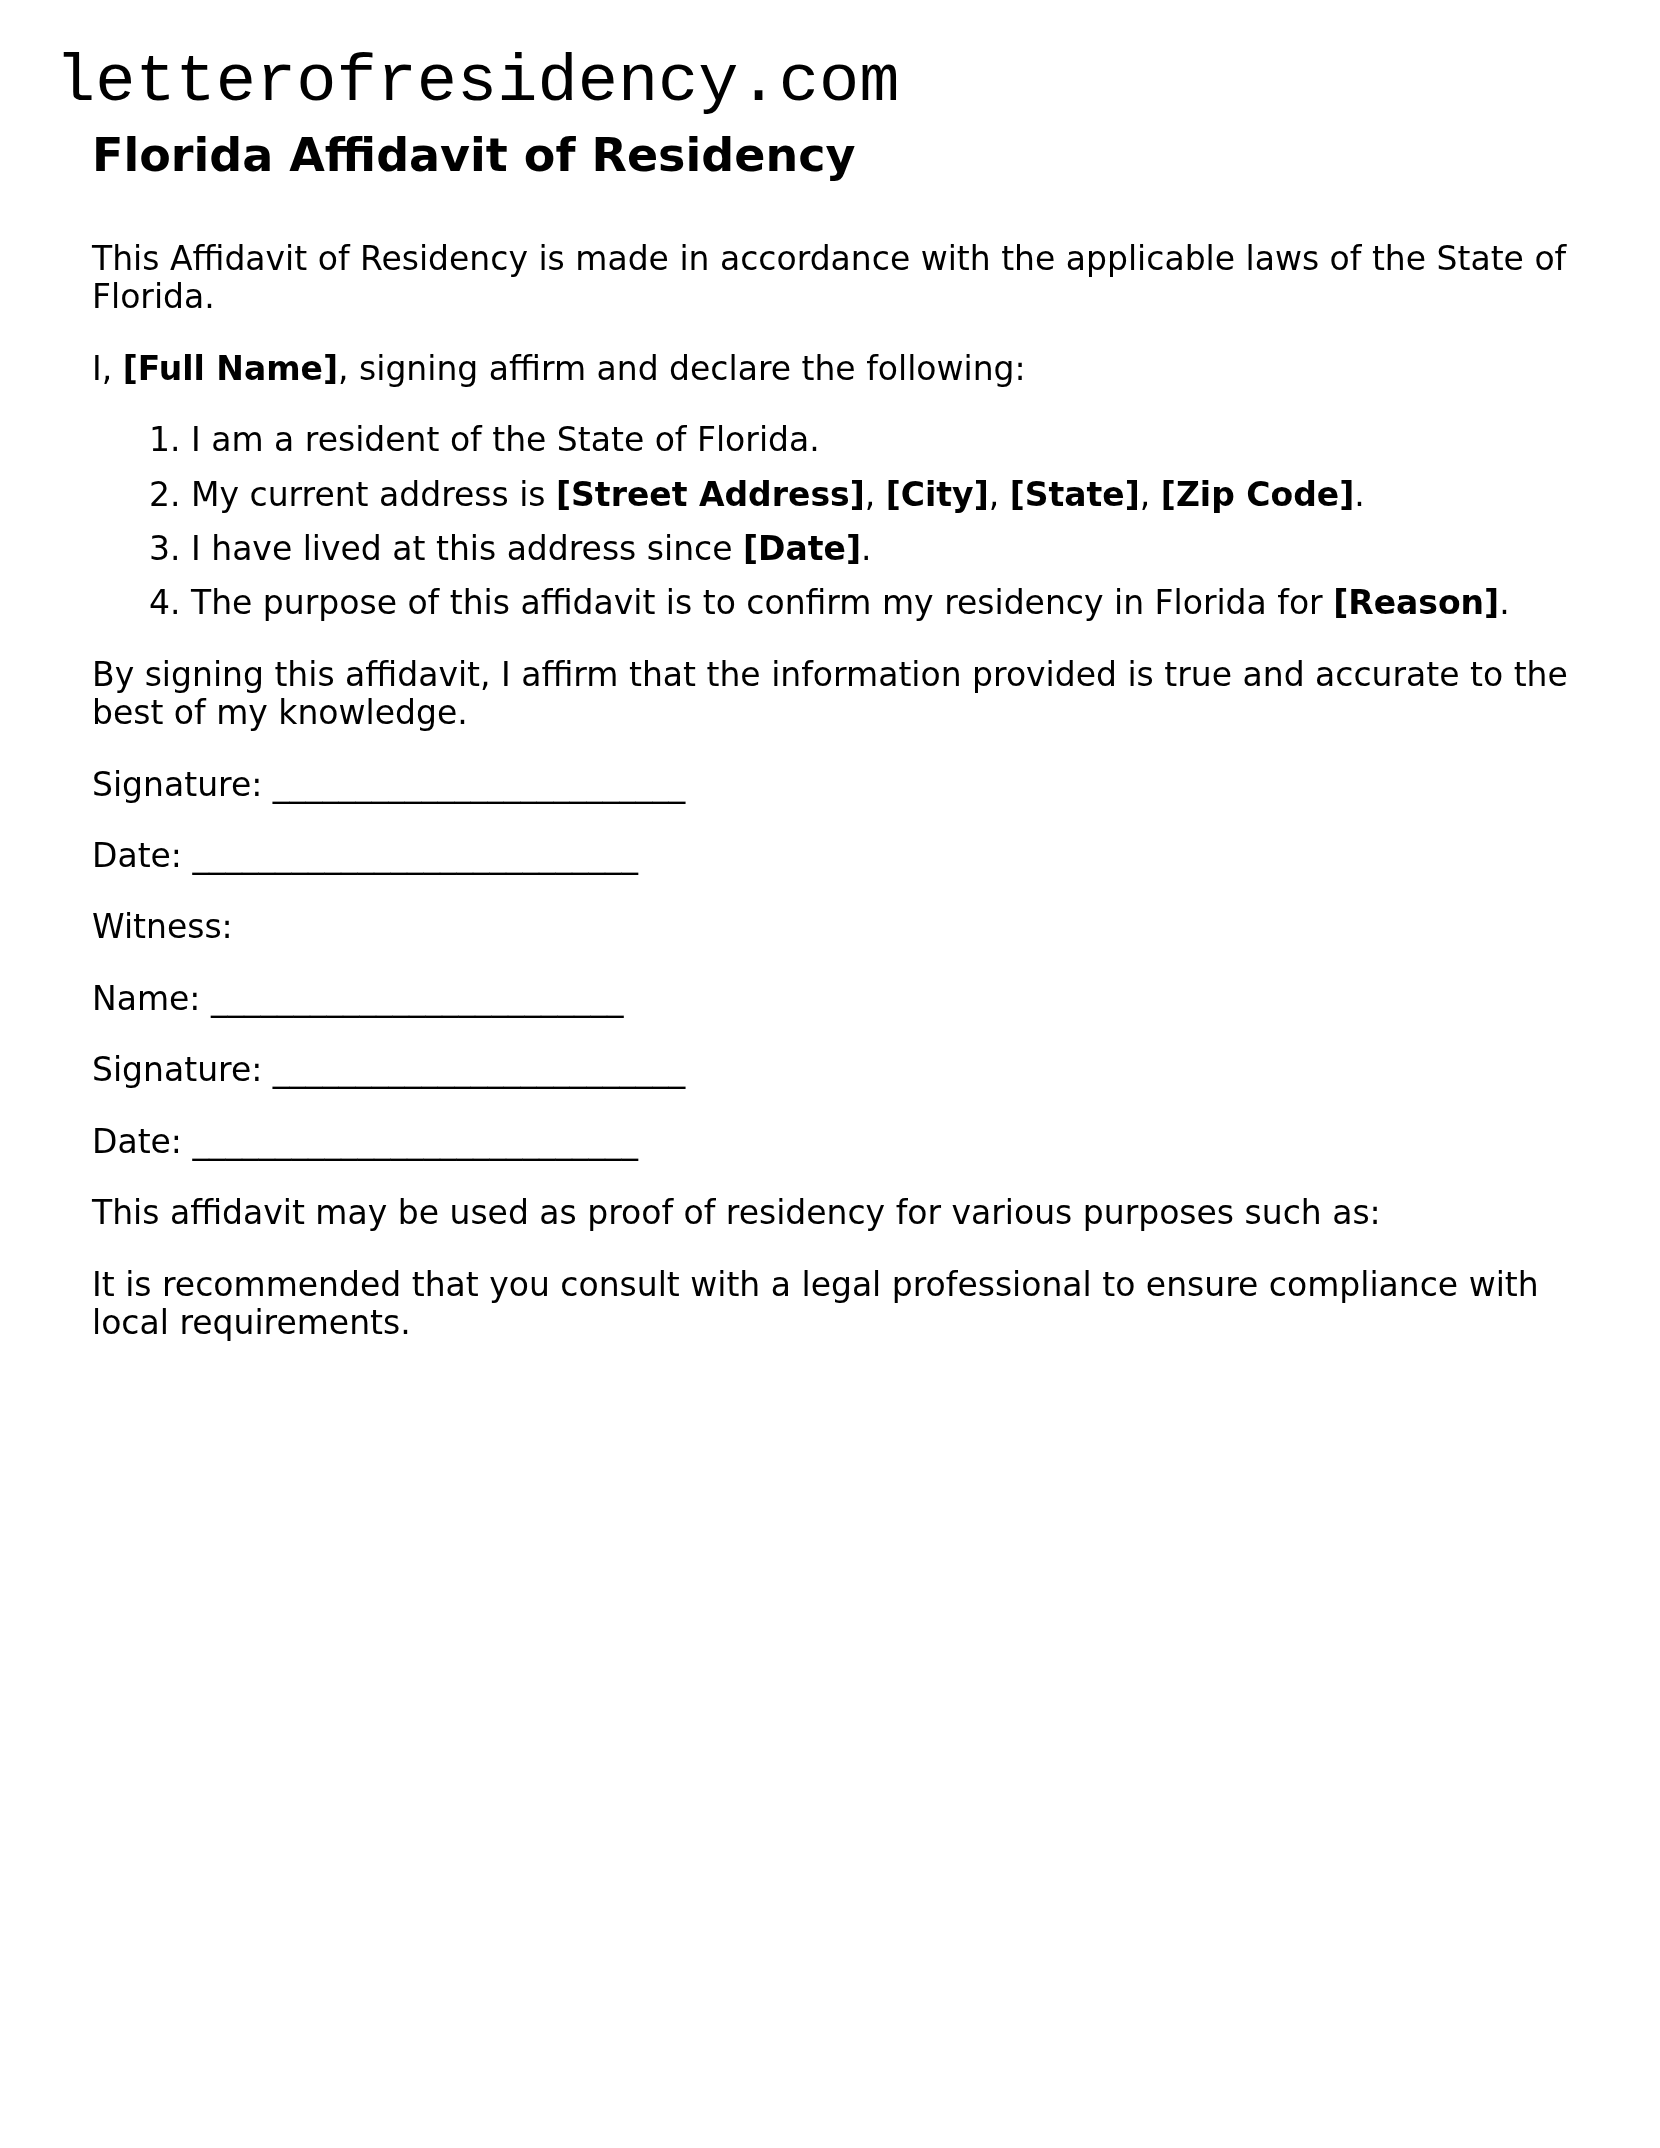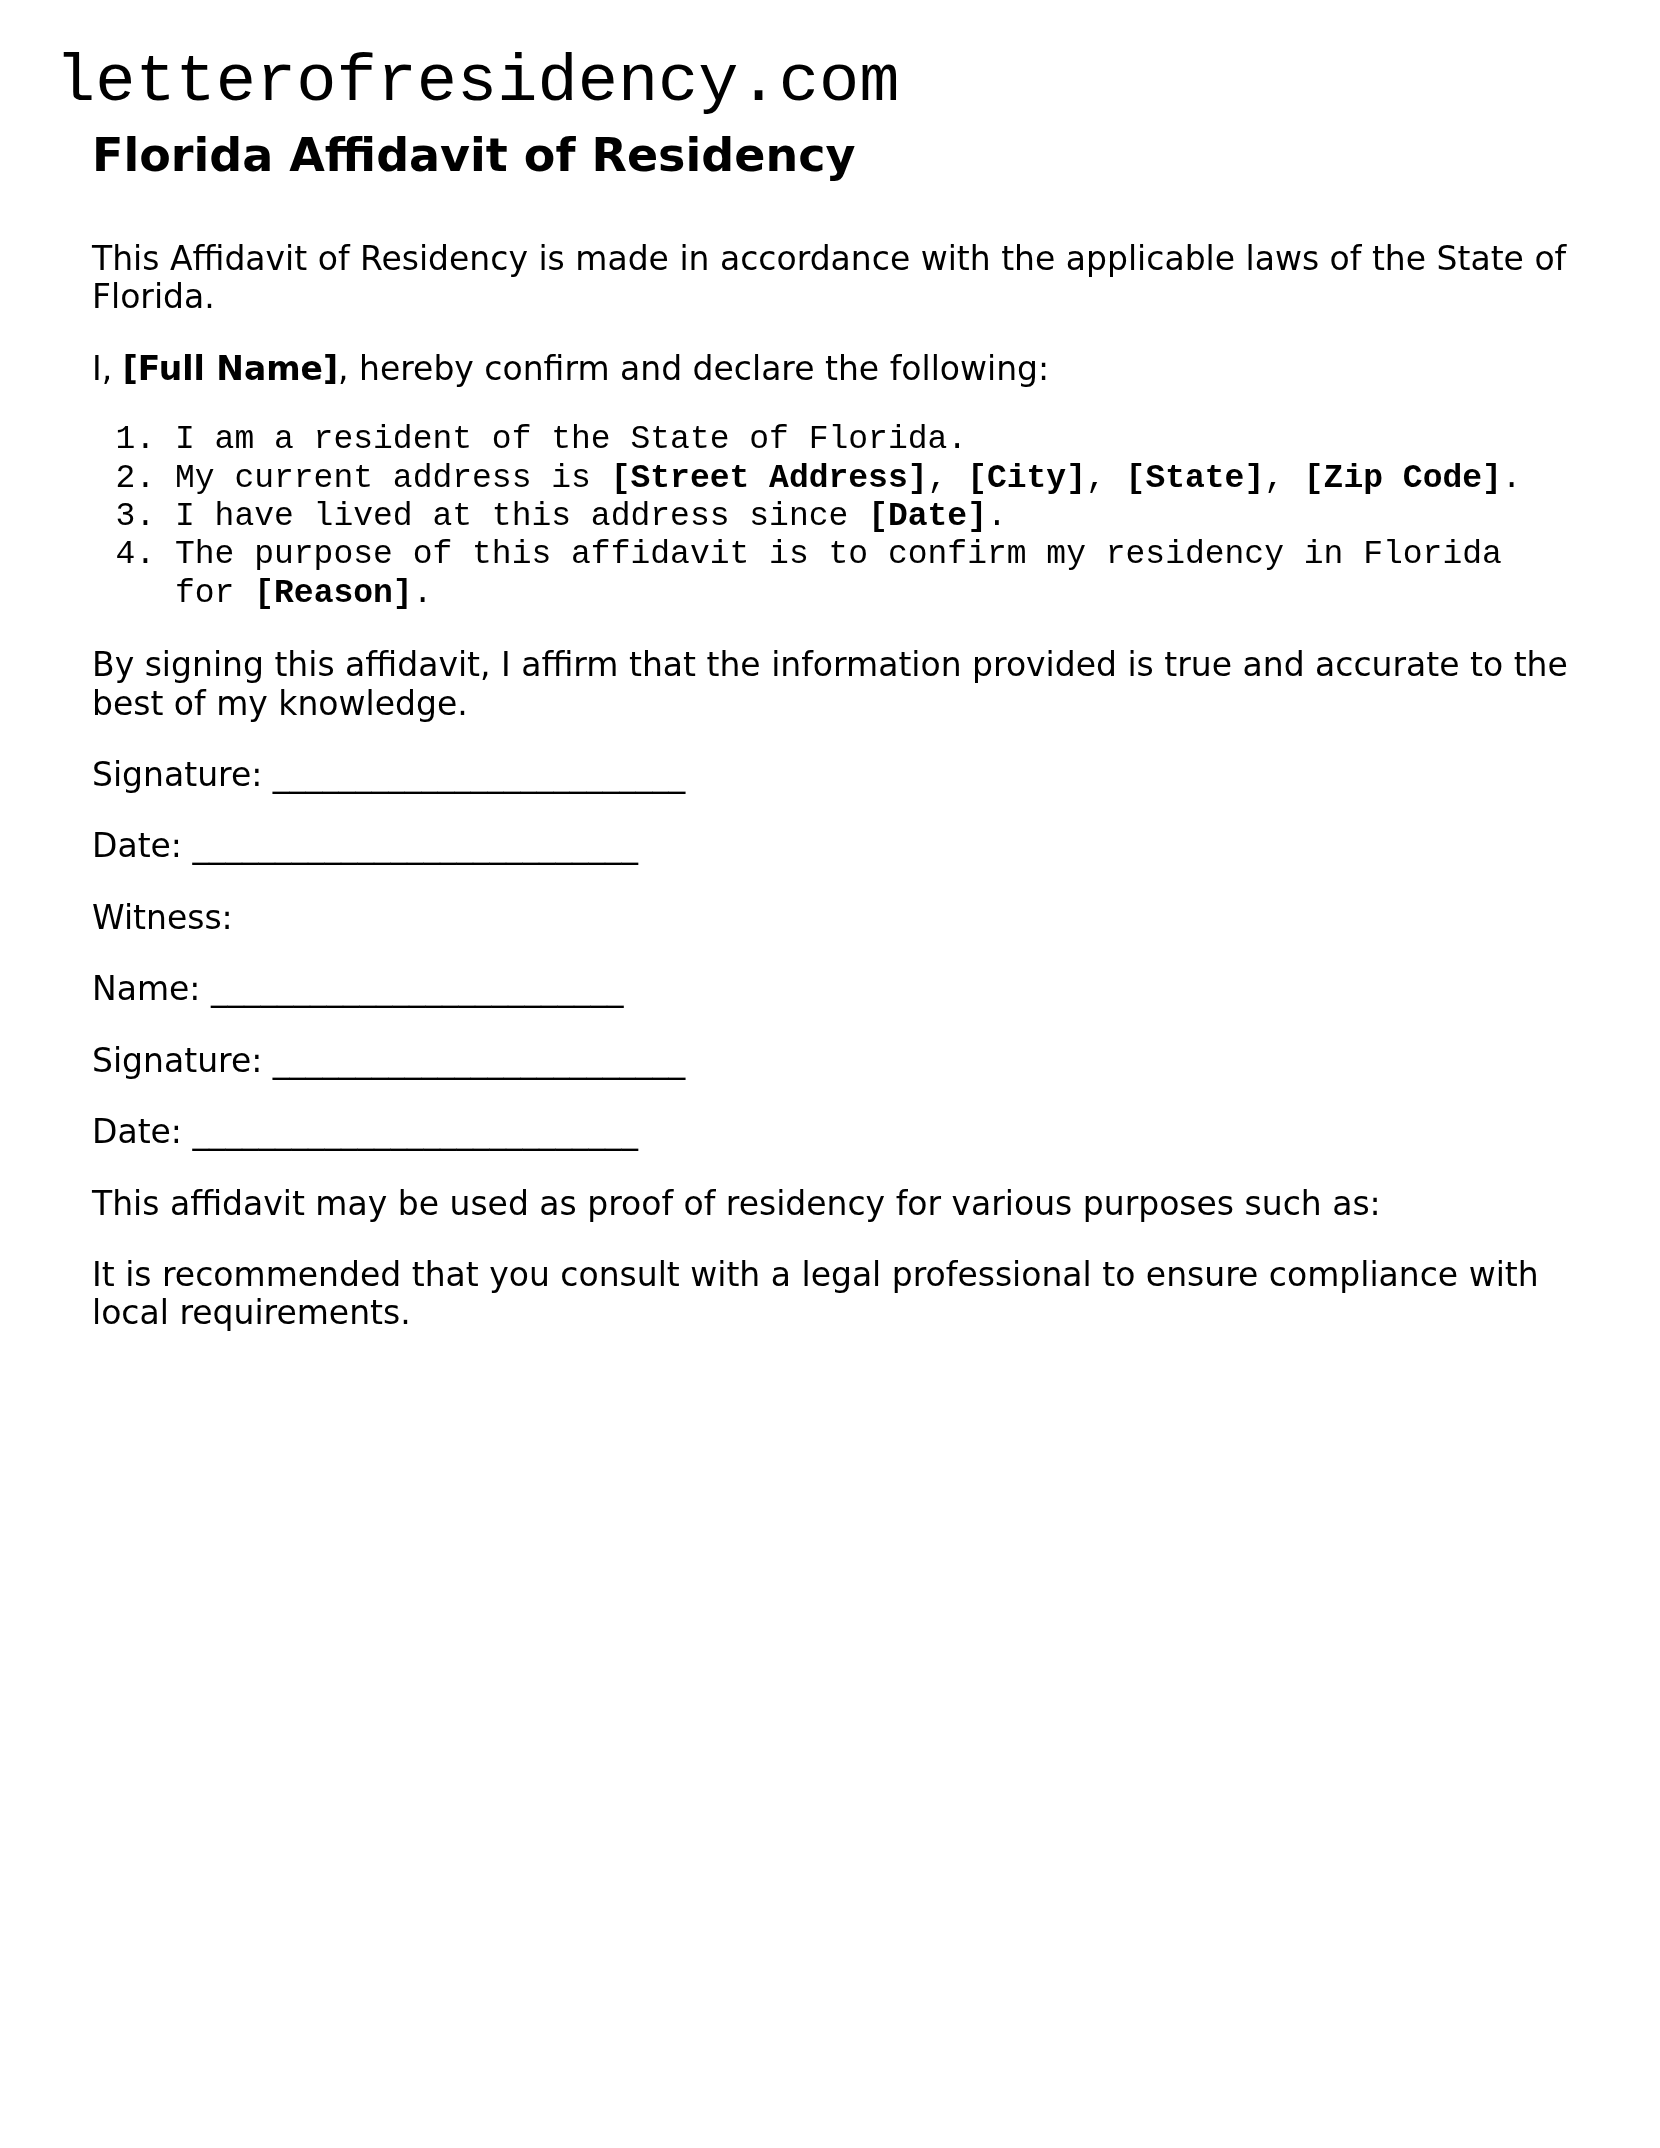--- a/index.html
+++ b/index.html
@@ -51,22 +51,21 @@
     width: 1476px;
   }
   p {
     margin: 0 0 33px 0;
   }
   ol, ul {
     margin: 0 0 33px 0;
     padding-left: 83px;
   }
   li {
-    margin: 0;
-    font-family: Liberation Mono, monospace;
+    margin: 16px;
   }
   ol li::marker {
     font-weight: normal;
   }
   b {
     font-weight: bold;
   }
   .blank {
     white-space: pre;
   }
@@ -75,21 +74,21 @@
 <body>
 
 <div class="watermark">letterofresidency.com</div>
 
 <div class="page">
   <h1>Florida Affidavit of Residency</h1>
 
   <div class="content">
     <p>This Affidavit of Residency is made in accordance with the applicable laws of the State of Florida.</p>
 
-    <p><span>I, </span><b>[Full Name]</b><span>, hereby confirm and declare the following:</span></p>
+    <p><span>I, </span><b>[Full Name]</b><span>, signing affirm and declare the following:</span></p>
 
     <ol>
       <li><span>I am a resident of the State of Florida.</span></li>
       <li><span>My current address is </span><b>[Street Address]</b><span>, </span><b>[City]</b><span>, </span><b>[State]</b><span>, </span><b>[Zip Code]</b><span>.</span></li>
       <li><span>I have lived at this address since </span><b>[Date]</b><span>.</span></li>
       <li><span>The purpose of this affidavit is to confirm my residency in Florida for </span><b>[Reason]</b><span>.</span></li>
     </ol>
 
     <p>By signing this affidavit, I affirm that the information provided is true and accurate to the best of my knowledge.</p>
 

